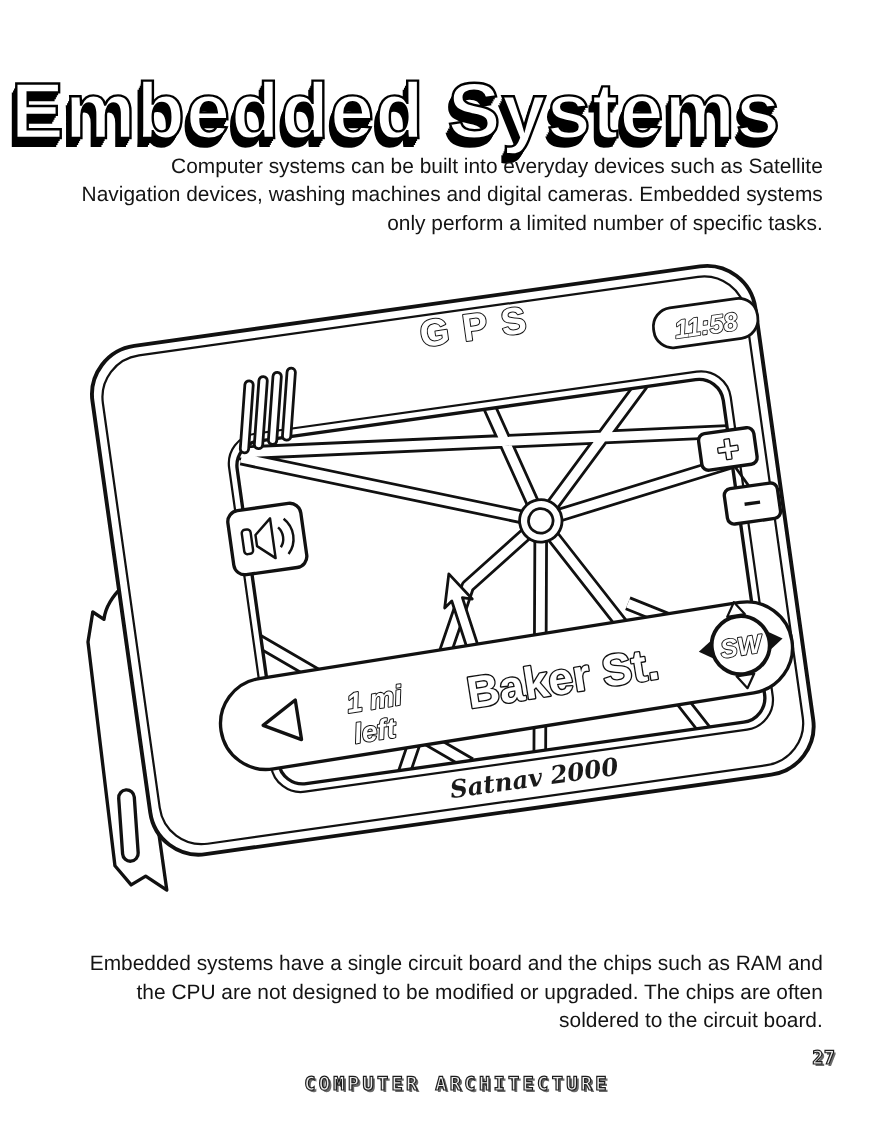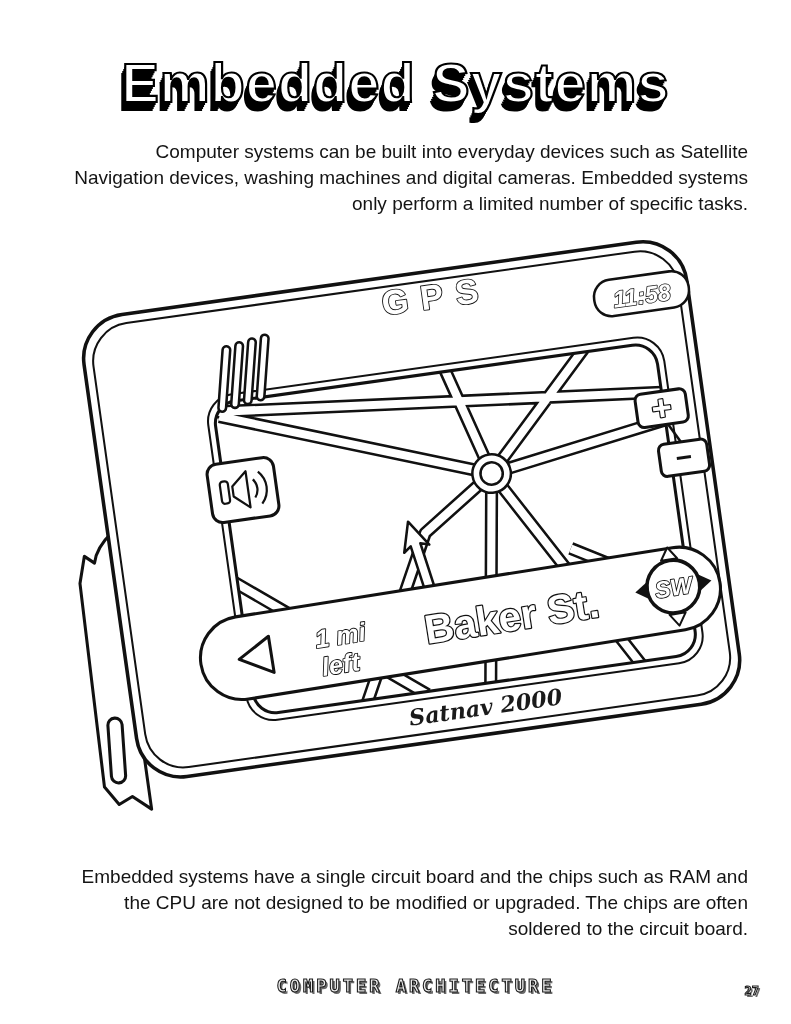--- a/index.html
+++ b/index.html
@@ -1,40 +1,40 @@
 <!DOCTYPE html>
 <html><head>
 <meta charset="utf-8">
 <style>
   html,body{margin:0;padding:0;}
   body{
     width:791px;height:1024px;position:relative;background:#ffffff;
     font-family:"Liberation Sans",sans-serif;color:#161616;overflow:hidden;
   }
   .page-title{
-    position:absolute;top:14px;left:10px;width:771px;text-align:center;
-    font-size:56px;font-weight:bold;letter-spacing:1px;line-height:1.1;
+    position:absolute;top:14px;left:10px;width:771px;text-align:left;
+    font-size:72px;font-weight:bold;letter-spacing:1px;line-height:1.1;
     color:#ffffff;-webkit-text-stroke:2.2px #000;
     text-shadow:-1px 3px 0 #000,-2px 5px 0 #000,-3px 7px 0 #000,-4px 9px 0 #000;
   }
   .para{
     position:absolute;left:62px;width:686px;
     font-size:19px;line-height:26px;white-space:pre-line;color:#141414;
   }
   #intro-para{top:120px;text-align:right;}
   #body-para{top:845px;text-align:right;}
   .footer-label{
     position:absolute;top:976px;left:30px;width:771px;text-align:center;
     font-family:"DejaVu Sans Mono",monospace;font-weight:bold;font-size:17px;
     letter-spacing:3px;color:#ededed;-webkit-text-stroke:1.1px #1c1c1c;
     text-shadow:2px 2px 0 #6a6a6a;
   }
   .page-number{
-    position:absolute;top:984px;right:32px;
-    font-family:"DejaVu Sans Mono",monospace;font-weight:bold;font-size:12px;
+    position:absolute;top:952px;right:32px;
+    font-family:"DejaVu Sans Mono",monospace;font-weight:bold;font-size:17px;
     color:#ededed;-webkit-text-stroke:1.1px #1c1c1c;text-shadow:2px 2px 0 #6a6a6a;
   }
   .illustration{position:absolute;left:53px;top:202px;width:690px;height:639px;}
   svg text{font-family:"Liberation Sans",sans-serif;}
   .script-text{font-family:"DejaVu Serif",serif;}
 </style>
 </head>
 <body>
 
 <h1 class="page-title">Embedded Systems</h1>

